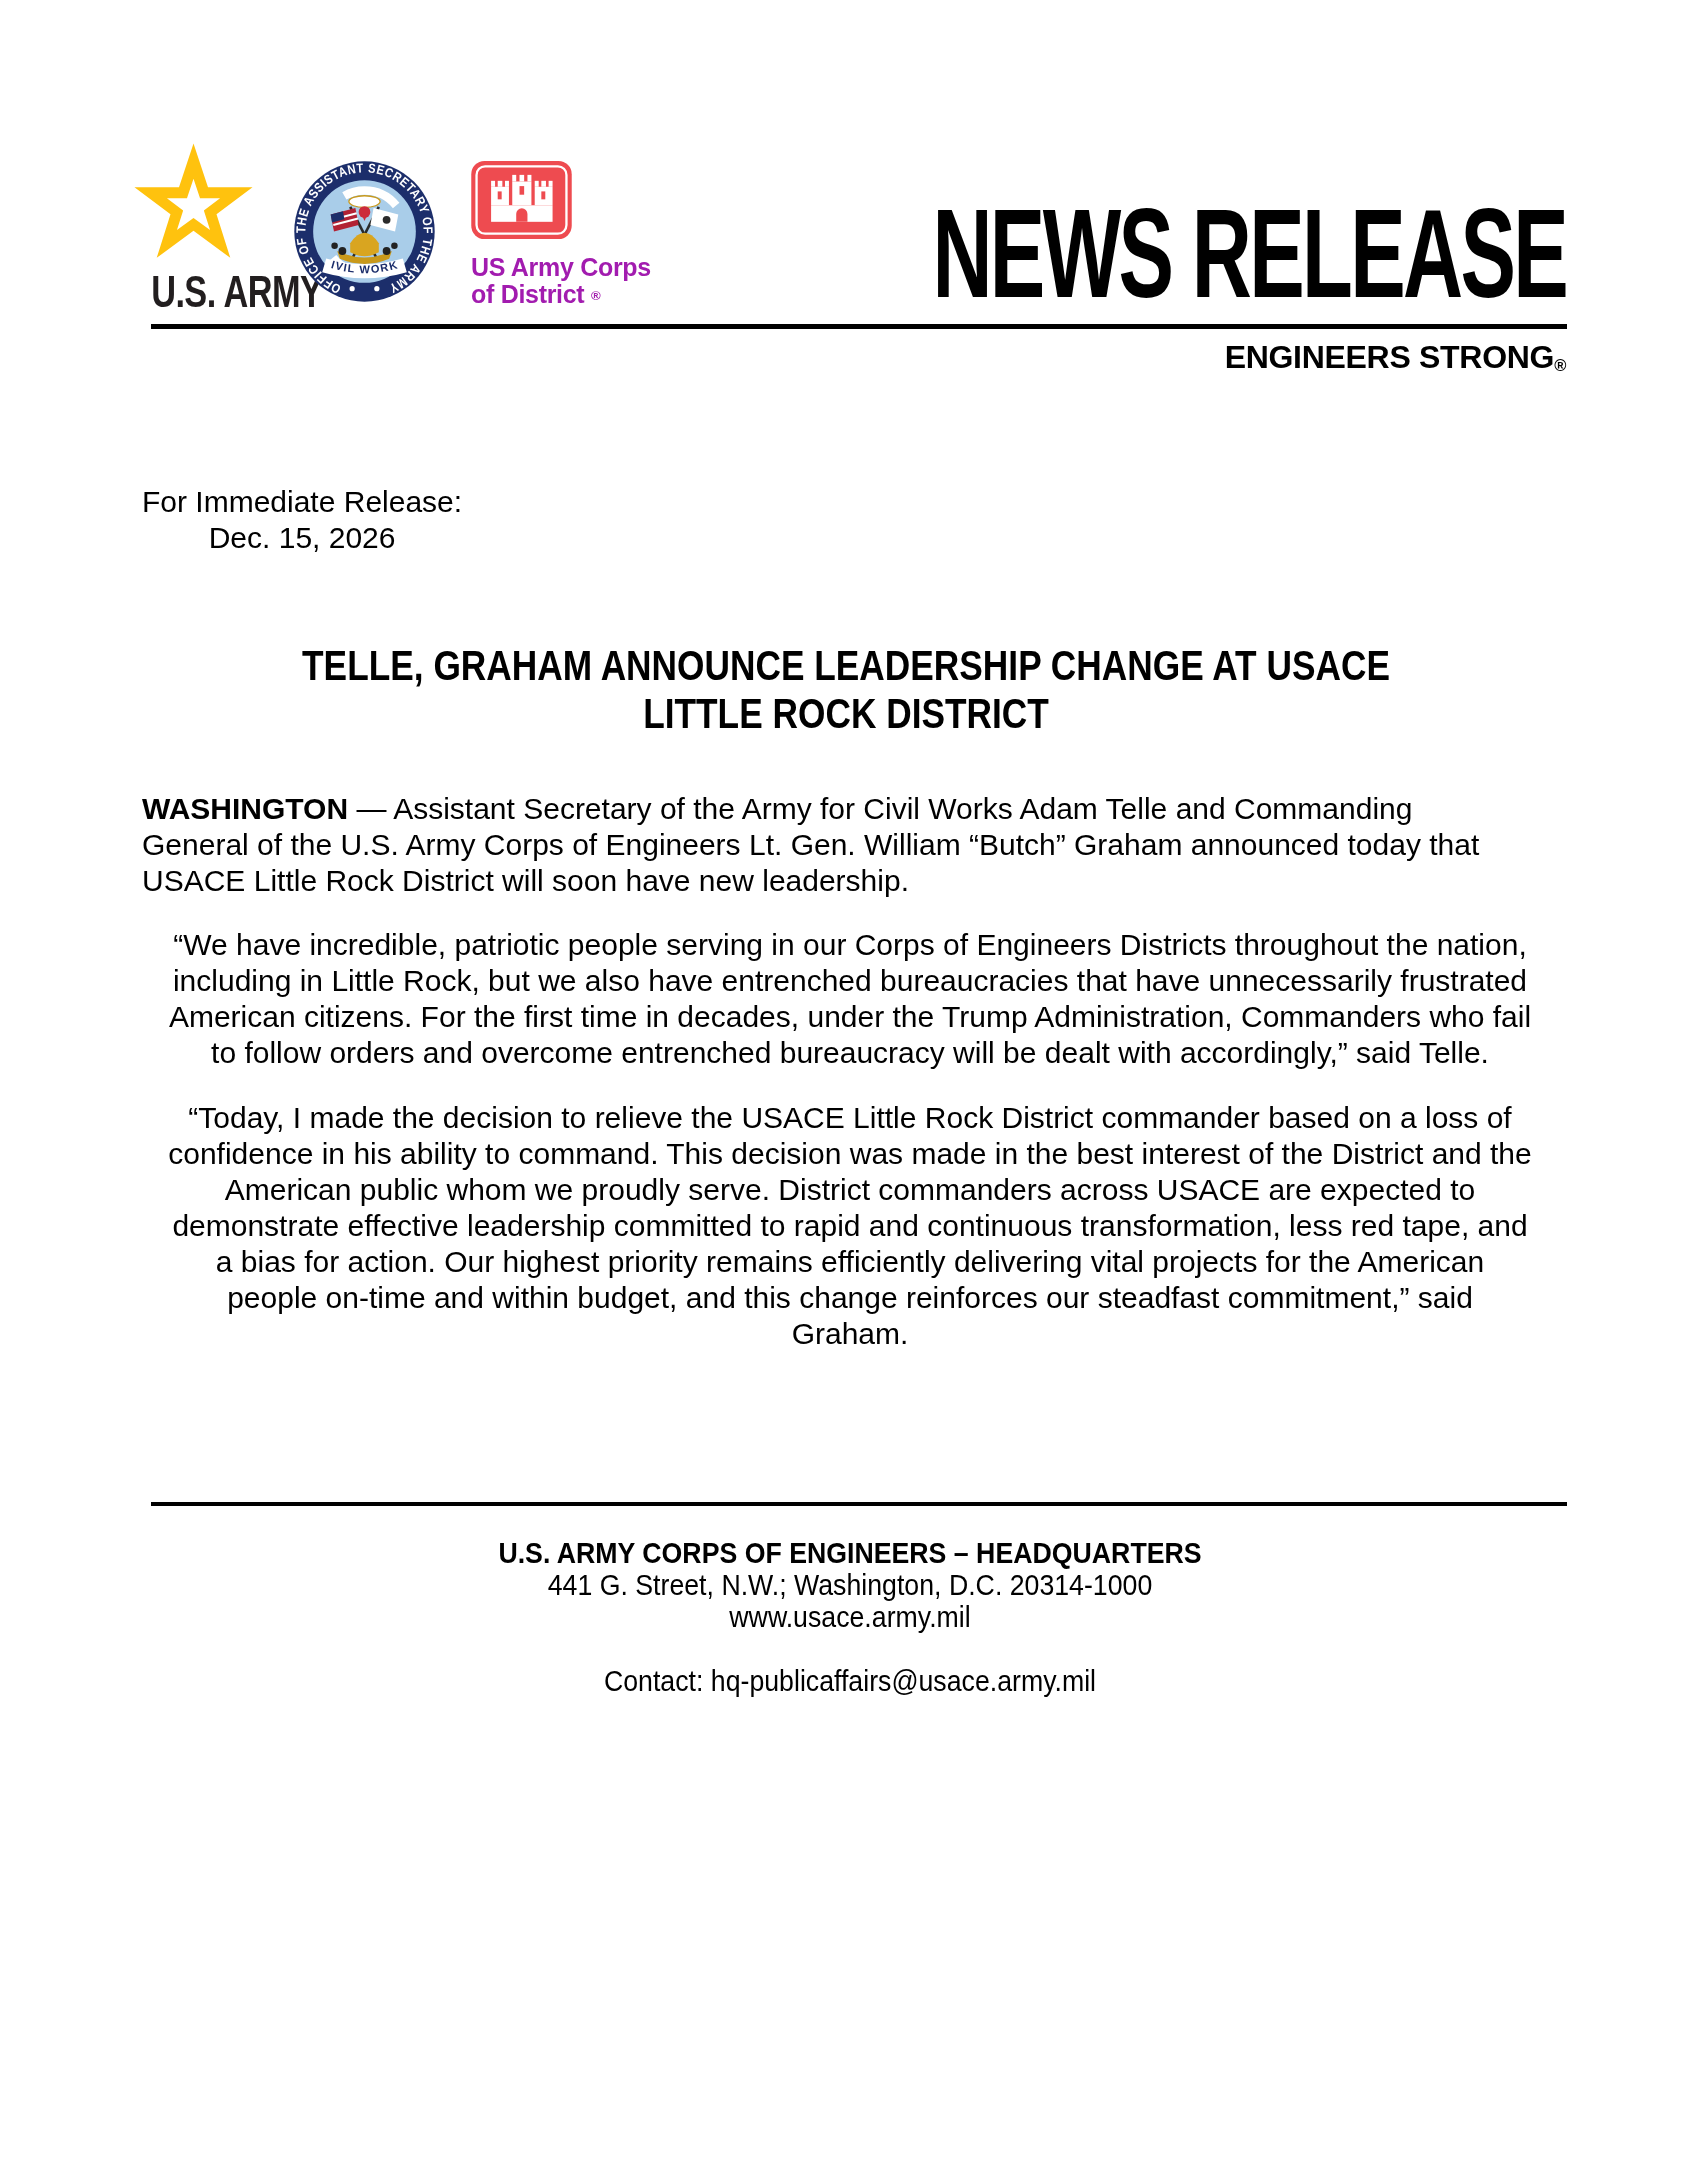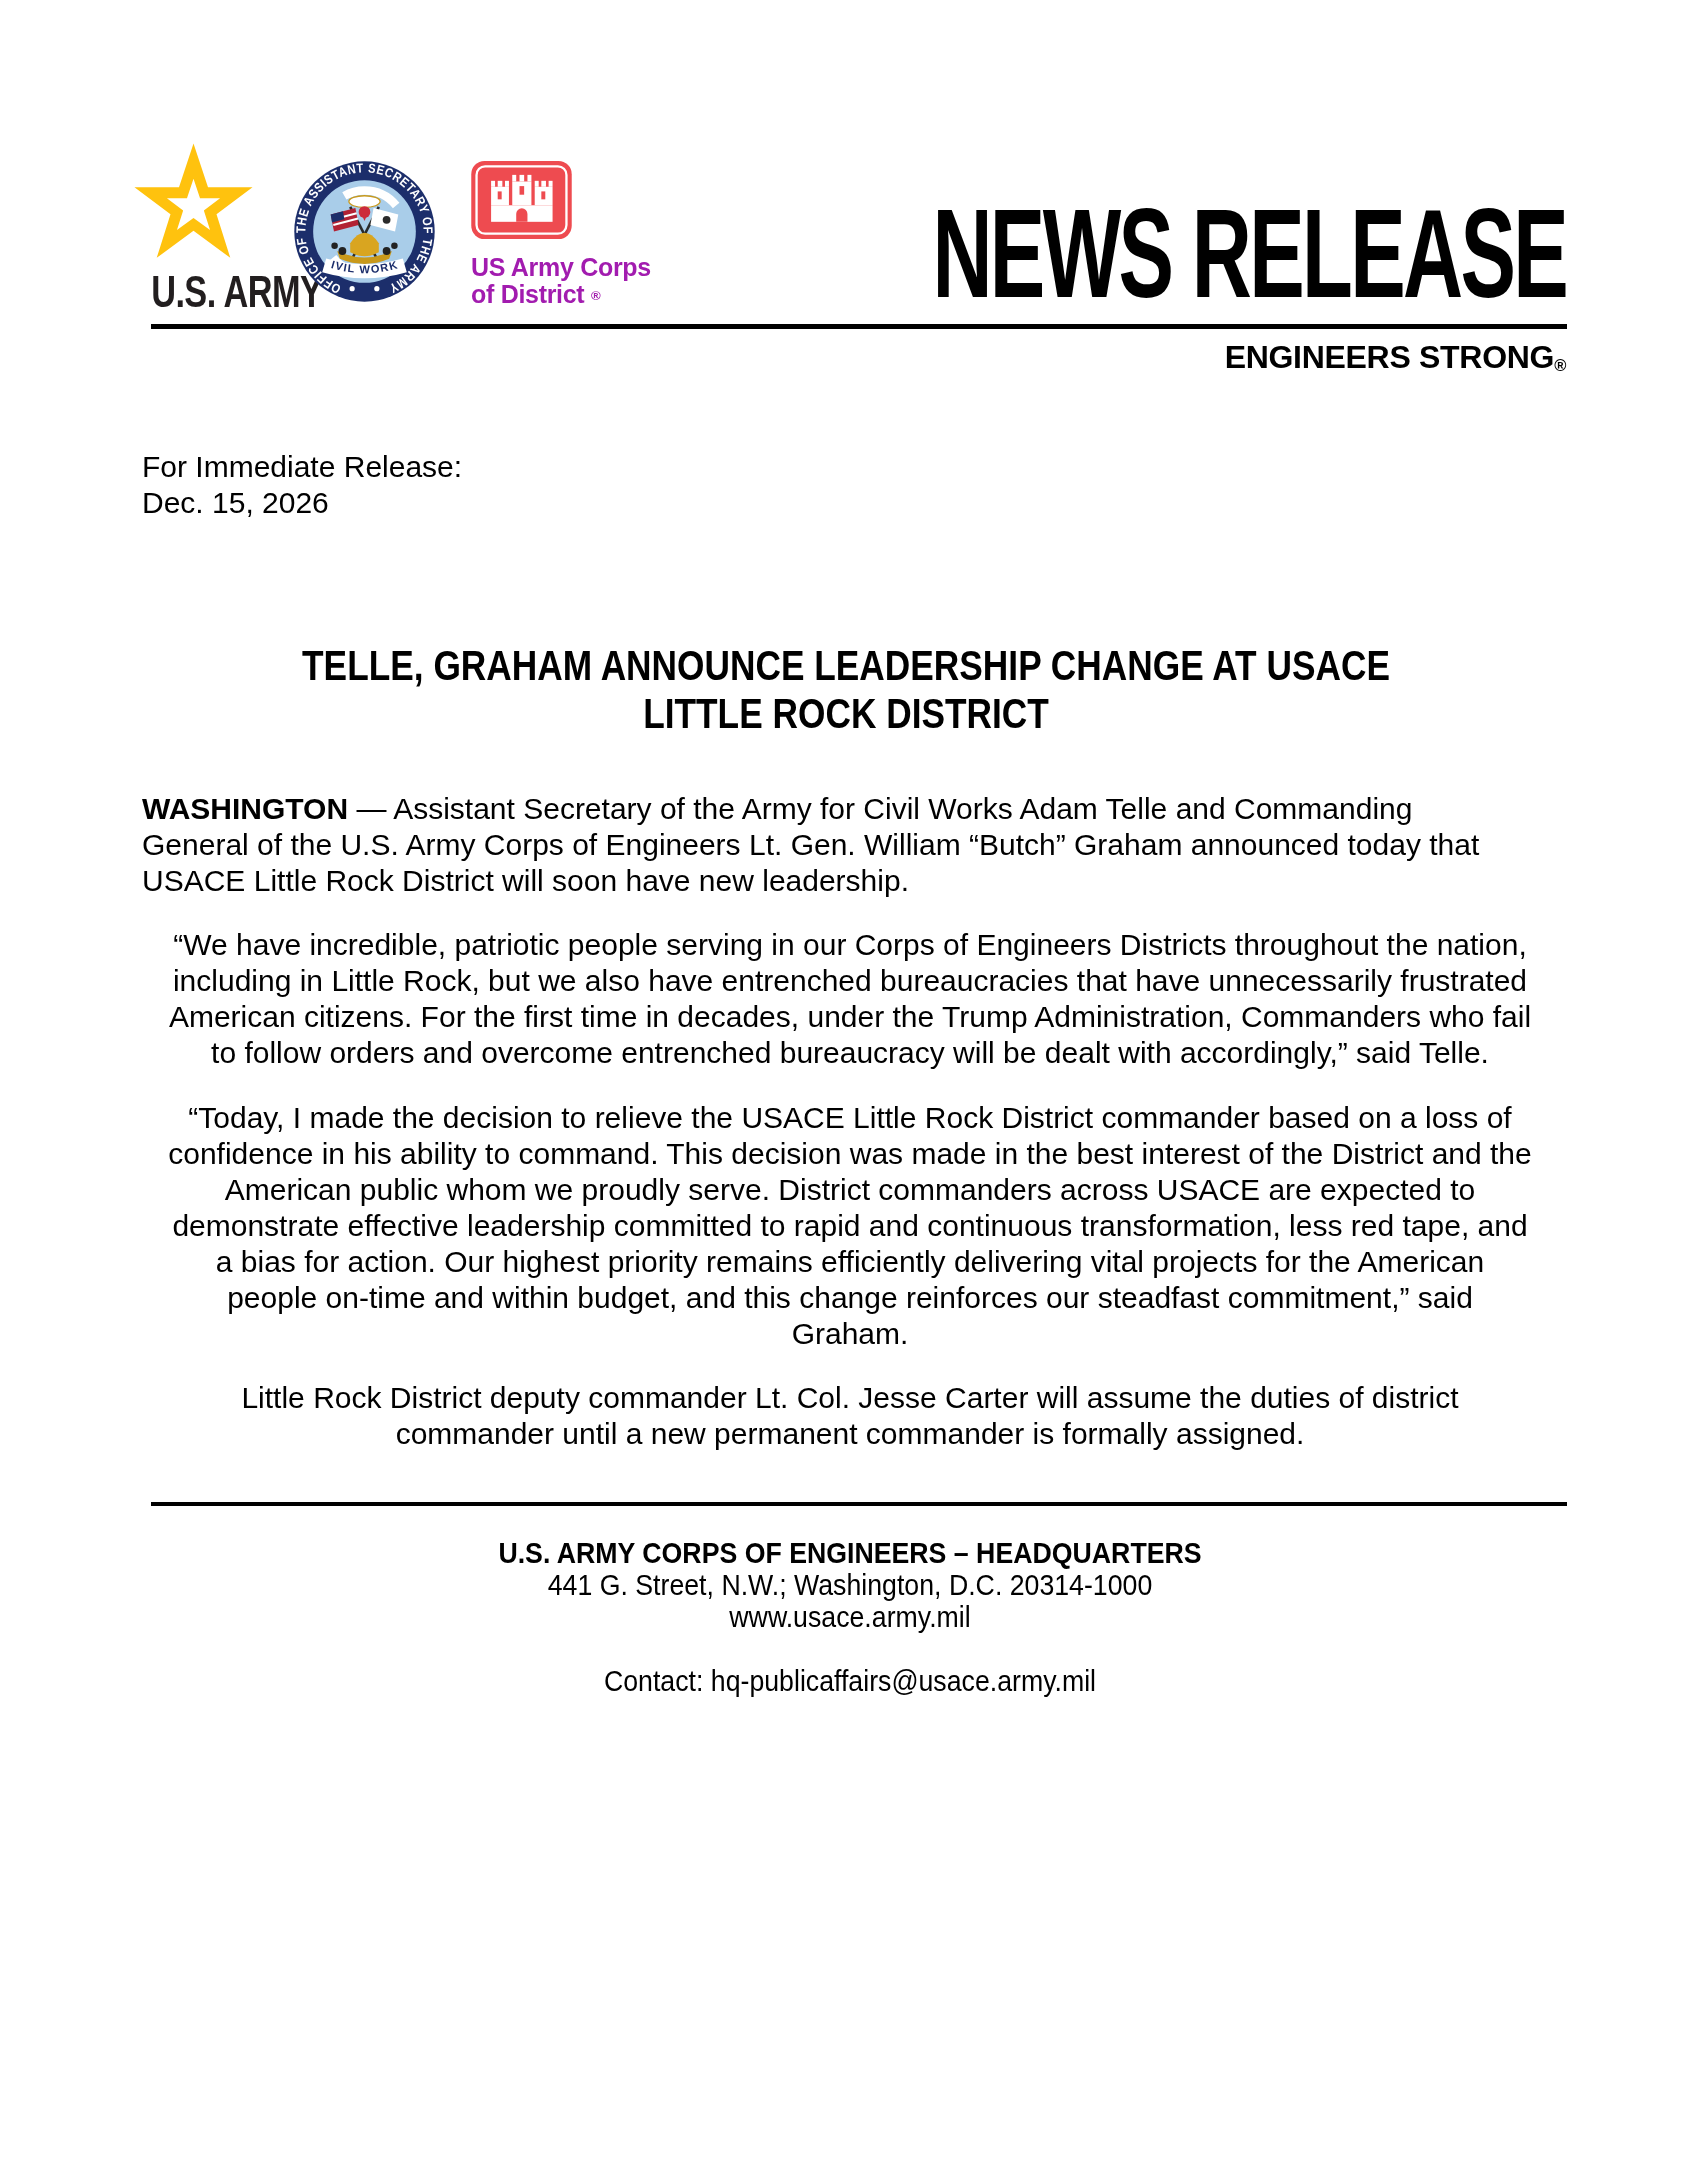--- a/index.html
+++ b/index.html
@@ -30,21 +30,21 @@
     position: absolute; right: 121px; top: 191px;
     font-size: 126px; line-height: 126px; font-weight: bold;
     letter-spacing: -4px; white-space: nowrap;
     transform: scaleX(0.66); transform-origin: 100% 50%;
   }
   .hdr-rule { position: absolute; left: 151px; right: 120px; top: 324px; height: 4.6px; background: #000; }
   .building-strong { position: absolute; right: 121px; top: 339px; font-size: 32px; font-weight: bold; letter-spacing: -0.3px; white-space: nowrap; }
   .building-strong .reg { font-size: 16.5px; position: relative; top: 3.3px; }
 
   
-  .release-info { position: absolute; left: 142px; top: 449px; font-size: 30px; line-height: 36px; }
+  .release-info { position: absolute; left: 142px; top: 484px; font-size: 30px; line-height: 36px; text-align: center; }
 
   
   .doc-title {
     position: absolute; left: 136px; right: 131px; top: 642px;
     text-align: center; font-weight: bold; font-size: 42px; line-height: 48px;
     white-space: pre-line;
     transform: scaleX(0.84); transform-origin: 50% 0;
   }
 
   
@@ -180,22 +180,20 @@
 including in Little Rock, but we also have entrenched bureaucracies that have unnecessarily frustrated
 American citizens. For the first time in decades, under the Trump Administration, Commanders who fail
 to follow orders and overcome entrenched bureaucracy will be dealt with accordingly,” said Telle.</p>
     <p>“Today, I made the decision to relieve the USACE Little Rock District commander based on a loss of
 confidence in his ability to command. This decision was made in the best interest of the District and the
 American public whom we proudly serve. District commanders across USACE are expected to
 demonstrate effective leadership committed to rapid and continuous transformation, less red tape, and
 a bias for action. Our highest priority remains efficiently delivering vital projects for the American
 people on-time and within budget, and this change reinforces our steadfast commitment,” said
 Graham.</p>
-    <p>Little Rock District deputy commander Lt. Col. Jesse Carter will assume the duties of district
-commander until a new permanent commander is formally assigned.</p>
   </div>
 
   <div class="bottom-rule"></div>
   <div class="footer">
     <div class="org">U.S. ARMY CORPS OF ENGINEERS – HEADQUARTERS</div>
     <div>441 G. Street, N.W.; Washington, D.C. 20314-1000</div>
     <div>www.usace.army.mil</div>
     <div class="contact">Contact: hq-publicaffairs@usace.army.mil</div>
   </div>
 

